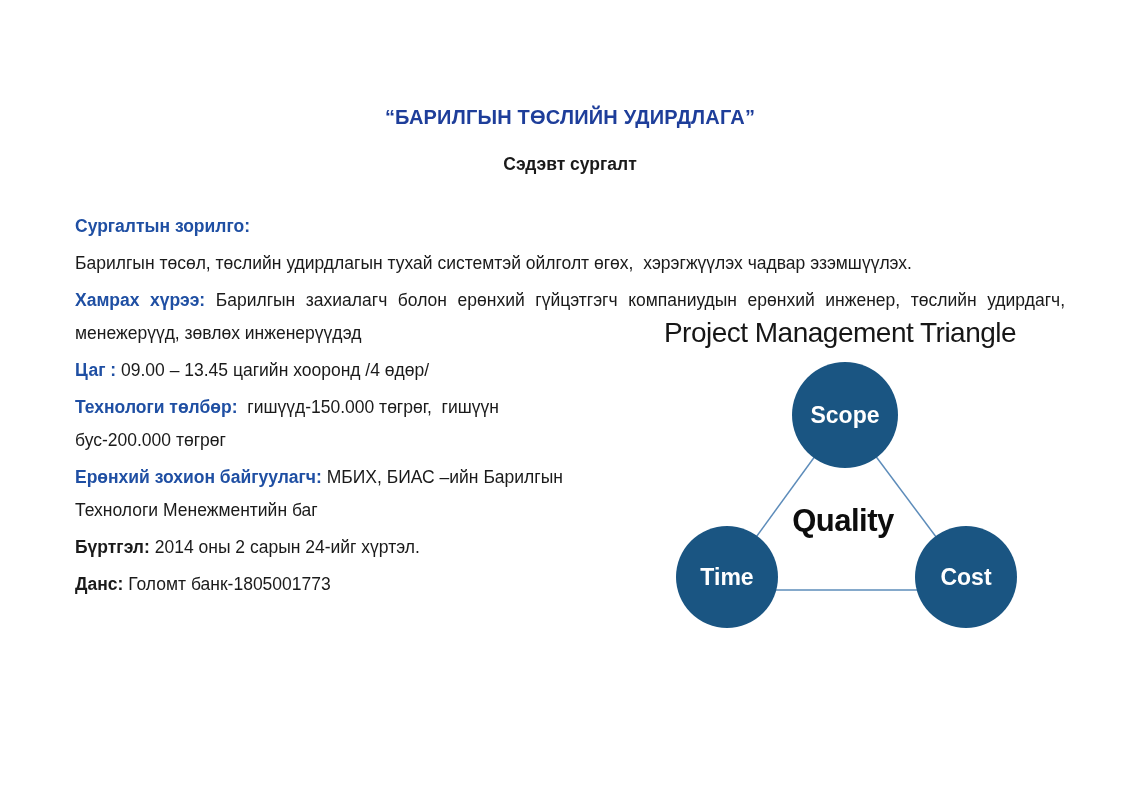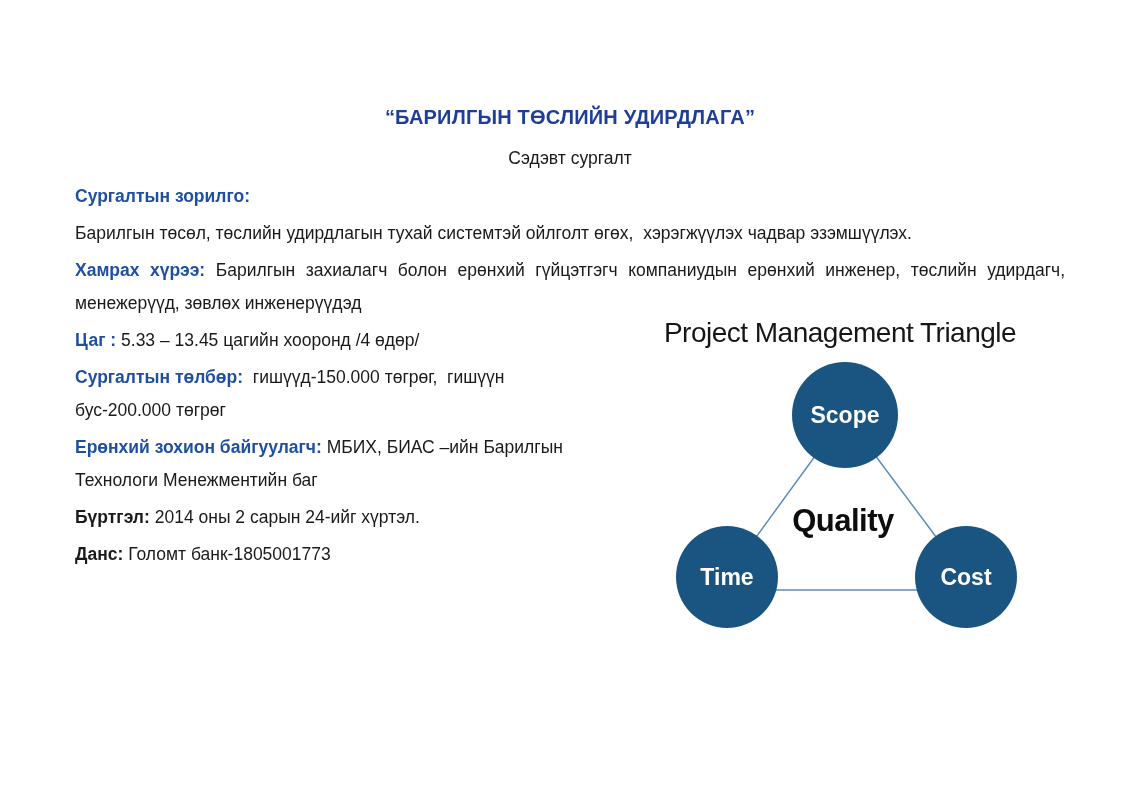--- a/index.html
+++ b/index.html
@@ -25,28 +25,28 @@
   .doc-title {
     margin-top: 106px;
     text-align: center;
     font-size: 20px;
     font-weight: bold;
     color: #1e3e9a;
     letter-spacing: 0.2px;
     white-space: pre-wrap;
   }
   .doc-subtitle {
-    margin-top: 19px;
+    margin-top: 25px;
     text-align: center;
     font-size: 17.5px;
-    font-weight: normal;
+    font-weight: bold;
     color: #1a1a1a;
   }
   .content {
-    margin-top: 11px;
+    margin-top: 35px;
     font-size: 17.5px;
     line-height: 33px;
   }
   .para {
     margin: 0 0 4px 0;
     white-space: pre-wrap;
   }
   .para.justified {
     text-align: justify;
     white-space: normal;
@@ -117,23 +117,23 @@
 
   <div class="content">
 
     <p class="para"><span class="blue-label">Сургалтын зорилго:</span></p>
 
     <p class="para"><span>Барилгын төсөл, төслийн удирдлагын тухай системтэй ойлголт өгөх,  хэрэгжүүлэх чадвар эзэмшүүлэх.</span></p>
 
     <p class="para justified"><span class="blue-label">Хамрах хүрээ:</span> <span>Барилгын захиалагч болон ерөнхий гүйцэтгэгч компаниудын ерөнхий инженер, төслийн удирдагч, менежерүүд, зөвлөх инженерүүдэд</span></p>
 
 
-    <p class="para narrow-545"><span class="blue-label">Цаг :</span> <span>5.33 – 13.45 цагийн хооронд /4 өдөр/</span></p>
+    <p class="para narrow-545"><span class="blue-label">Цаг :</span> <span>09.00 – 13.45 цагийн хооронд /4 өдөр/</span></p>
 
-    <p class="para narrow-520"><span class="blue-label">Сургалтын төлбөр:</span>  <span>гишүүд-150.000 төгрөг,  гишүүн бус-200.000 төгрөг</span></p>
+    <p class="para narrow-520"><span class="blue-label">Технологи төлбөр:</span>  <span>гишүүд-150.000 төгрөг,  гишүүн бус-200.000 төгрөг</span></p>
 
     <p class="para narrow-505"><span class="blue-label">Ерөнхий зохион байгуулагч:</span> <span>МБИХ, БИАС –ийн Барилгын Технологи Менежментийн баг</span></p>
 
     <p class="para narrow-545"><span class="black-label">Бүртгэл:</span> <span>2014 оны 2 сарын 24-ийг хүртэл.</span></p>
 
 
     <p class="para narrow-545"><span class="black-label">Данс:</span> <span>Голомт банк-1805001773</span></p>
 
   </div>
 </div>

